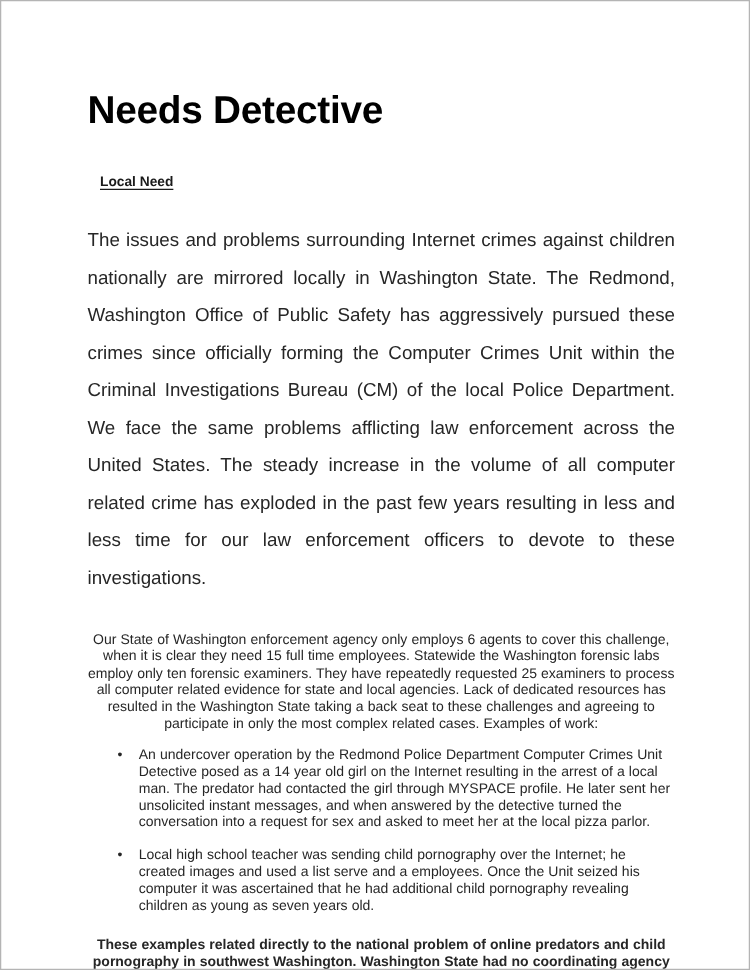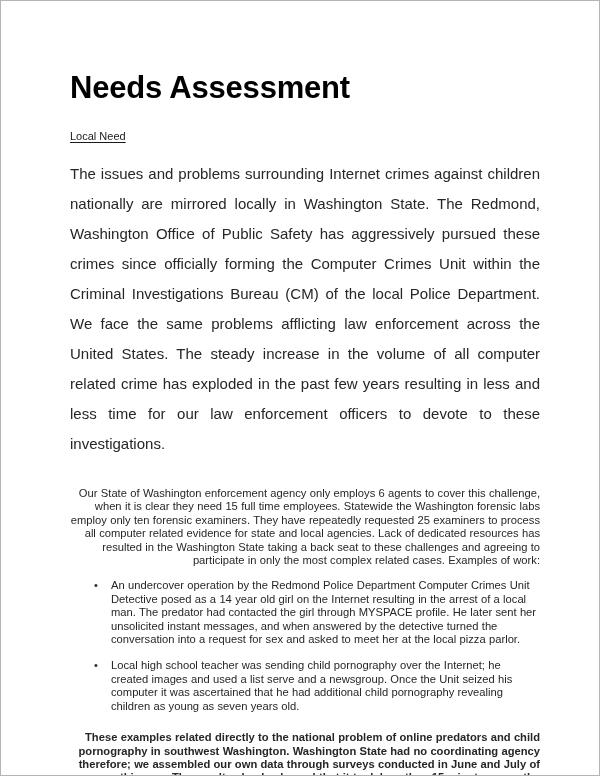--- a/index.html
+++ b/index.html
@@ -40,26 +40,26 @@
     letter-spacing: -0.2px;
     color: #000000;
     margin: 0;
     padding-top: 70px;
     white-space: nowrap;
   }
 
   
   .sub-heading {
     font-size: 11px;
-    font-weight: normal;
+    font-weight: bold;
     line-height: 14px;
     color: #1a1a1a;
     text-decoration: underline;
     text-underline-offset: 2px;
-    margin: 0;
+    margin: 10px;
     padding-top: 24px;
     display: inline-block;
   }
 
   
   .para-double {
     font-size: 15px;
     line-height: 30px;
     color: #262626;
     text-align: justify;
@@ -67,21 +67,21 @@
     margin: 0;
     padding-top: 15px;
     word-spacing: 0.4px;
   }
 
   
   .para-single {
     font-size: 11.2px;
     line-height: 13.4px;
     color: #262626;
-    text-align: right;
+    text-align: center;
     margin: 0;
     word-spacing: 0.2px;
   }
 
   .para-single.gap-before   { padding-top: 28px; }
   .para-single.gap-before-sm{ padding-top: 18px; font-weight: bold; }
 
   
   ul.bullets {
     list-style: none;
@@ -110,37 +110,37 @@
     line-height: 13.4px;
     color: #262626;
   }
 </style>
 </head>
 <body>
 
 <div id="page">
   <div id="content">
 
-    <h1 class="doc-title">Needs Assessment</h1>
+    <h1 class="doc-title">Needs Detective</h1>
 
     <div>
       <span class="sub-heading">Local Need</span>
     </div>
 
     <p class="para-double">The issues and problems surrounding Internet crimes against children nationally are mirrored locally in Washington State. The Redmond, Washington Office of Public Safety has aggressively pursued these crimes since officially forming the Computer Crimes Unit within the Criminal Investigations Bureau (CM) of the local Police Department.  We face the same problems afflicting law enforcement across the United States. The steady increase in the volume of all computer related crime has exploded in the past few years resulting in less and less time for our law enforcement officers to devote to these investigations.</p>
 
     <p class="para-single gap-before">Our State of Washington enforcement agency only employs 6 agents to cover this challenge, when it is clear they need 15 full time employees. Statewide the Washington forensic labs employ only ten forensic examiners.  They have repeatedly requested 25 examiners to process all computer related evidence for state and local agencies.   Lack of dedicated resources has resulted in the Washington State taking a back seat to these challenges and agreeing to participate in only the most complex related cases.     Examples of work:</p>
 
     <ul class="bullets">
       <li>
         <span class="bullet-marker">•</span>
         <span>An undercover operation by the Redmond Police Department Computer Crimes Unit Detective posed as a 14 year old girl on the Internet resulting in the arrest of a local man.  The predator had contacted the girl through MYSPACE profile.  He later sent her unsolicited instant messages, and when answered by the detective turned the conversation into a request for sex and asked to meet her at the local pizza parlor.</span>
       </li>
       <li>
         <span class="bullet-marker">•</span>
-        <span>Local high school teacher was sending child pornography over the Internet; he created images and used a list serve and a newsgroup.  Once the Unit seized his computer it was ascertained that he had additional child pornography revealing children as young as seven years old.</span>
+        <span>Local high school teacher was sending child pornography over the Internet; he created images and used a list serve and a employees.  Once the Unit seized his computer it was ascertained that he had additional child pornography revealing children as young as seven years old.</span>
       </li>
     </ul>
 
     <p class="para-single gap-before-sm">These examples related directly to the national problem of online predators and child pornography in southwest Washington.  Washington State had no coordinating agency therefore; we assembled our own data through surveys conducted in June and July of this year.  The results clearly showed that it took less than 15 minutes once the detective was logged on to be approached by an adult.  It is expected that this funding provides the opportunity for the Redmond Police Department to expand its infrastructure and resources to affect these issues in southwest Washington State.</p>
 
   </div>
 </div>
 
 </body></html>

